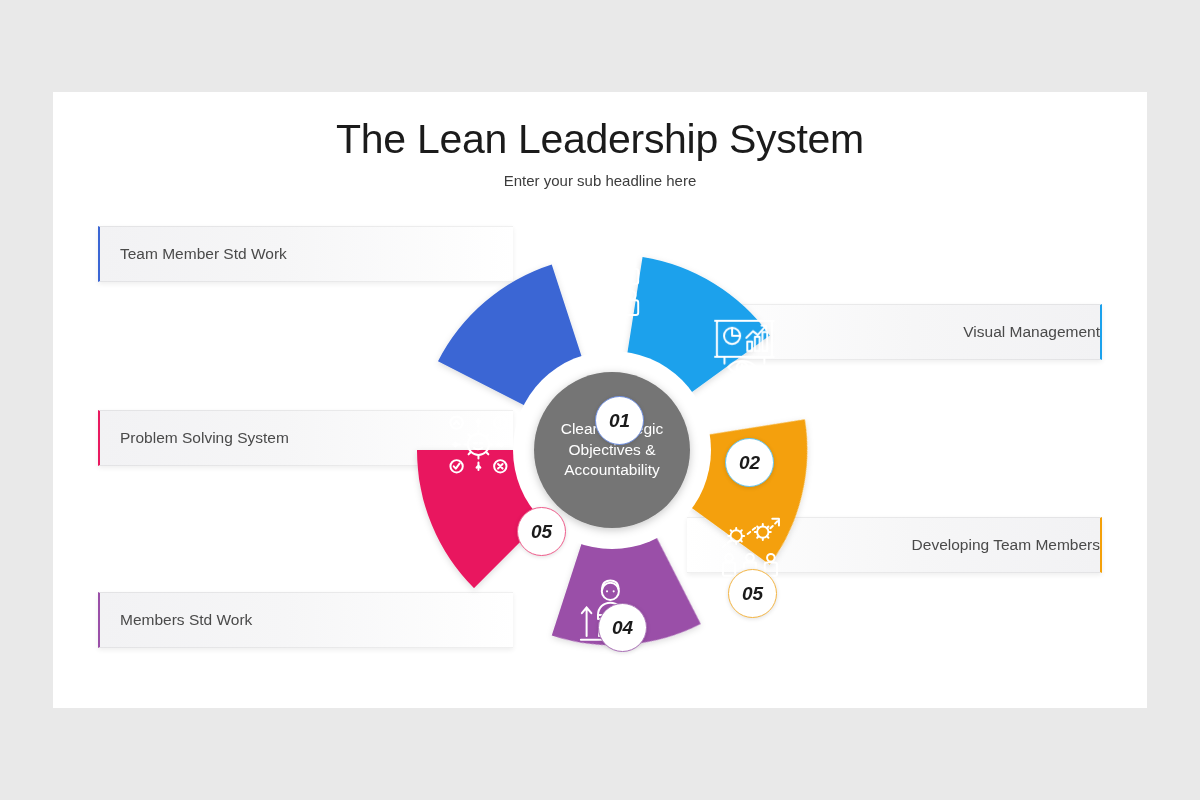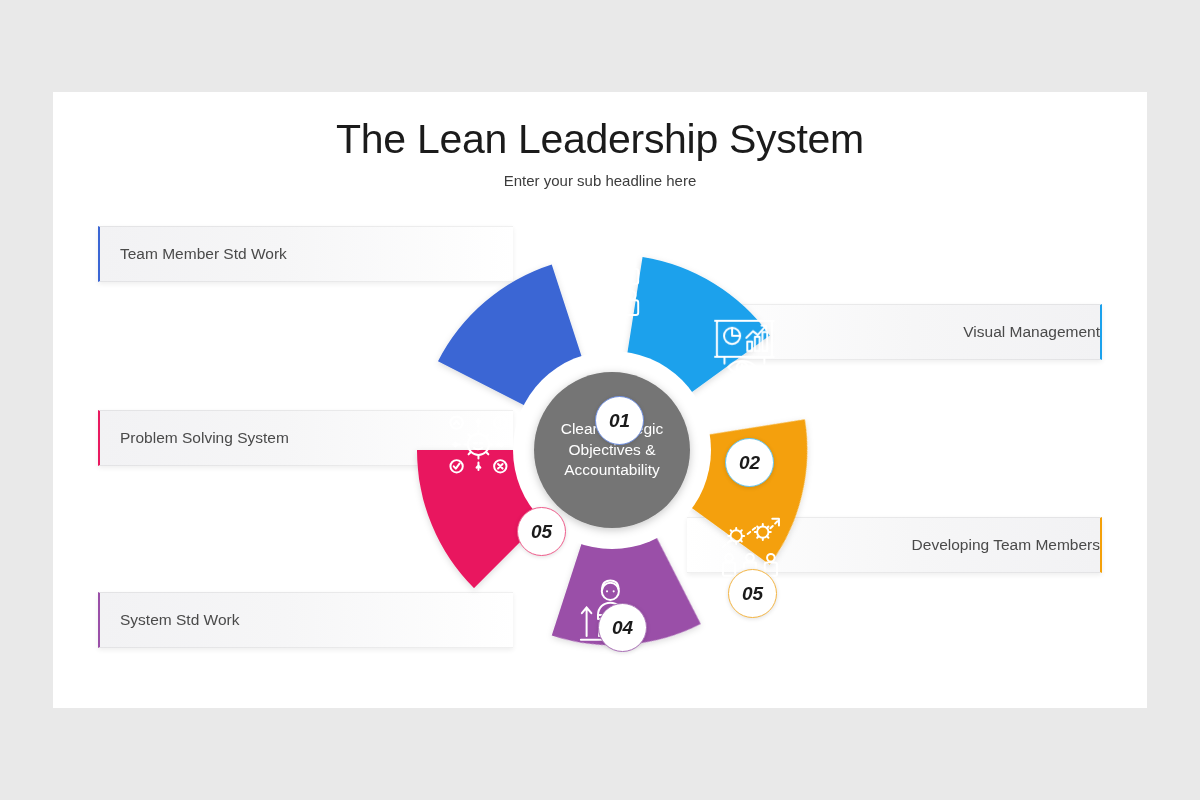--- a/index.html
+++ b/index.html
@@ -127,21 +127,21 @@
   <h1 class="title">The Lean Leadership System</h1>
   <div class="subtitle">Enter your sub headline here</div>
 
   <div class="bar left" id="bar-1">
     <span class="bar-text">Team Member Std Work</span>
   </div>
   <div class="bar left" id="bar-5">
     <span class="bar-text">Problem Solving System</span>
   </div>
   <div class="bar left" id="bar-4">
-    <span class="bar-text">System Std Work</span>
+    <span class="bar-text">Members Std Work</span>
   </div>
 
   <div class="bar right" id="bar-2">
     <span class="bar-text">Visual Management</span>
   </div>
   <div class="bar right" id="bar-3">
     <span class="bar-text">Developing Team Members</span>
   </div>
 
   <div class="wheel">

